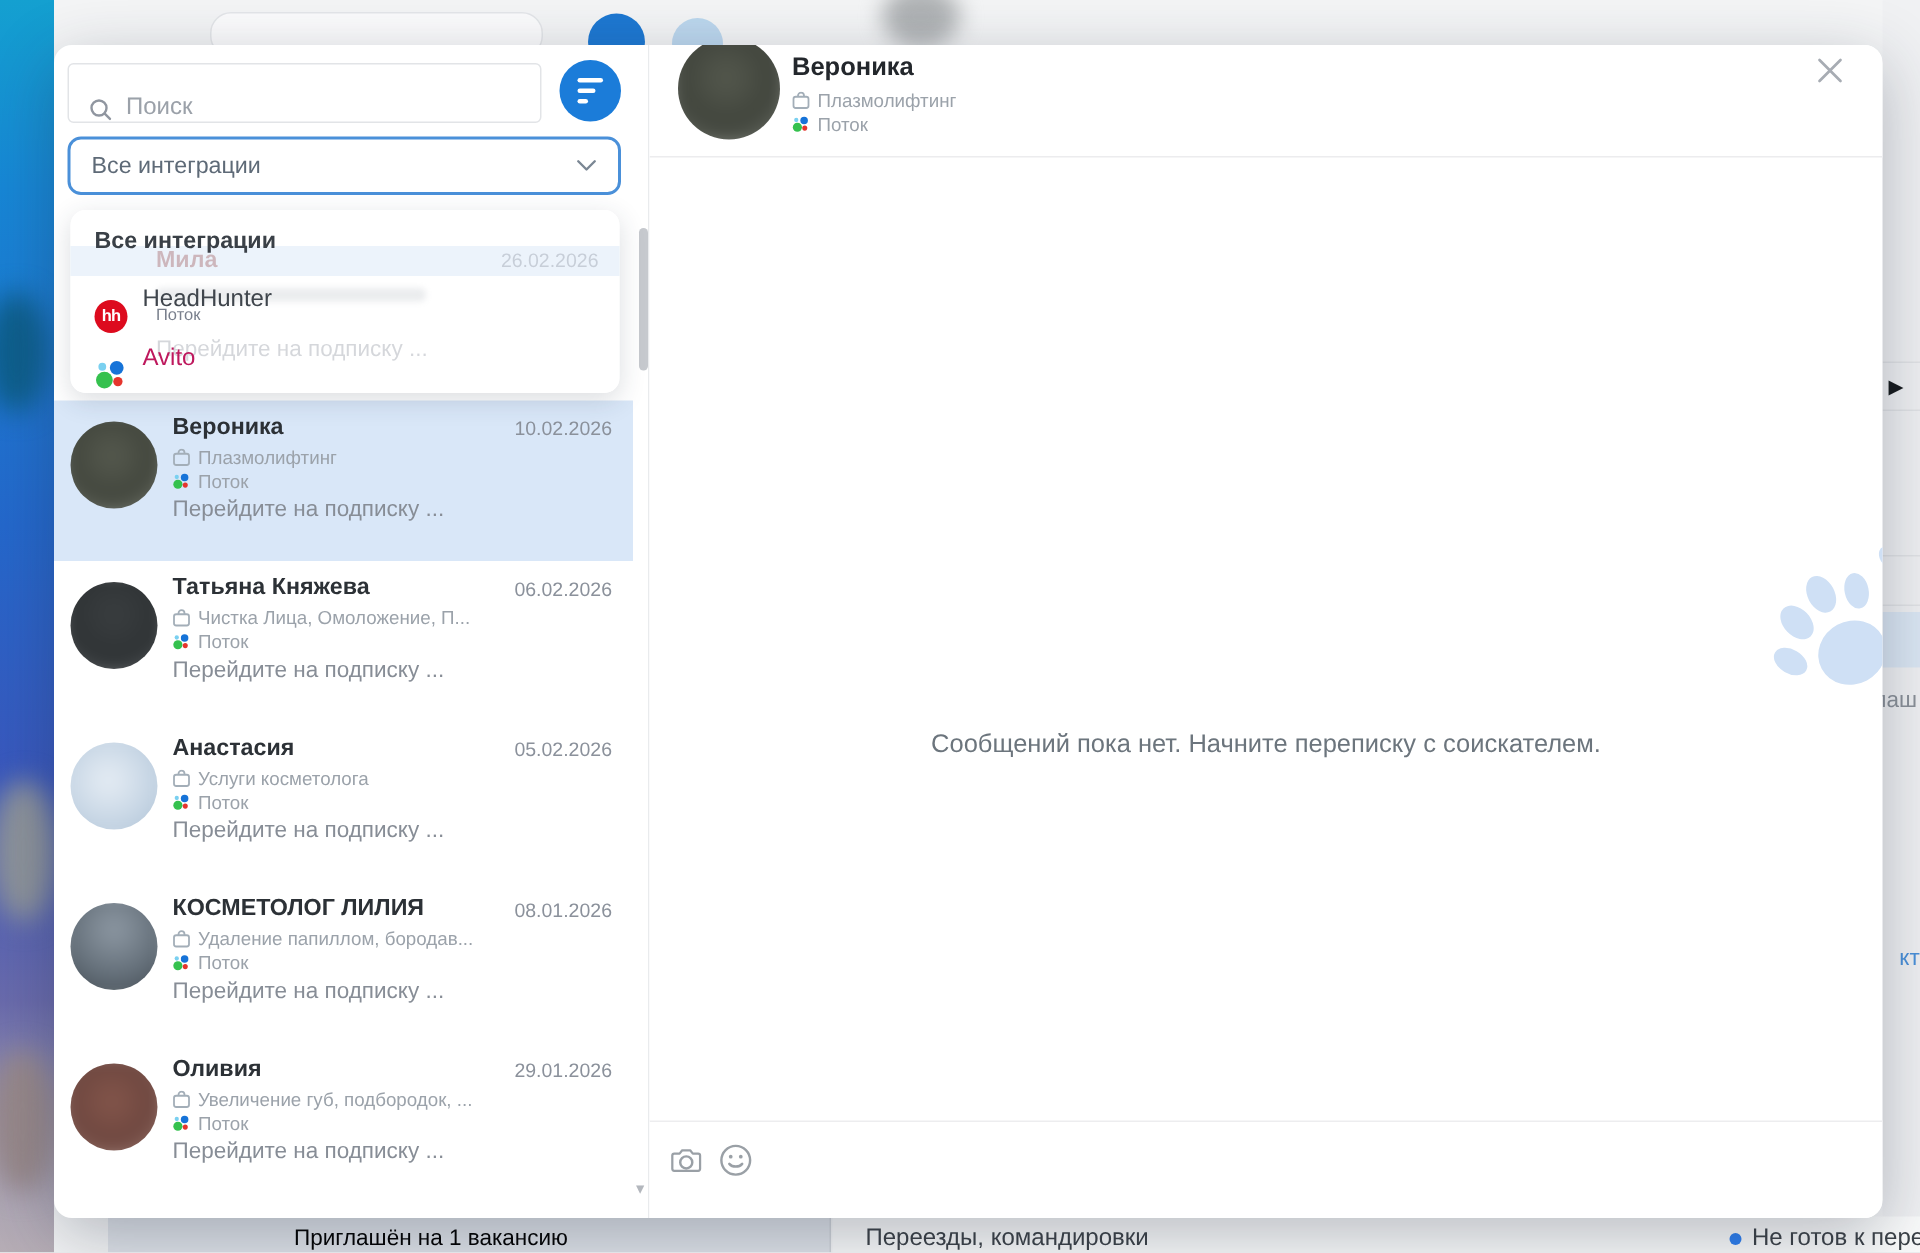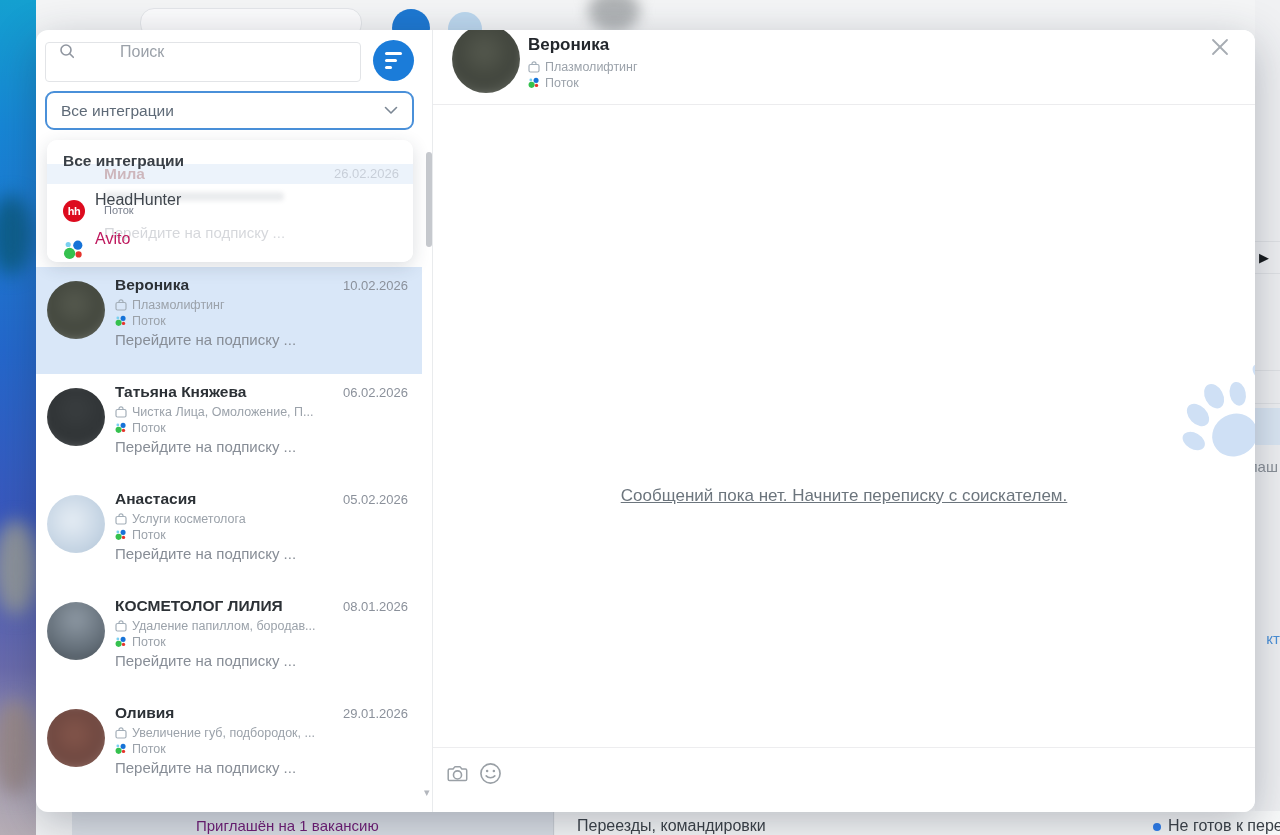--- a/index.html
+++ b/index.html
@@ -21,33 +21,33 @@
   .bg-circle { position:absolute; border-radius:50%; }
   #bg-right { position:absolute; right:0; top:0; width:25px; height:835px; background:#f0f1f3; }
   .bg-line { position:absolute; right:0; width:25px; height:1px; background:#e1e3e6; }
   .bg-blue-band { position:absolute; right:0; width:25px; background:#dbe7f4; }
   .bg-frag { position:absolute; font-size:15px; color:#8a9098; white-space:nowrap; }
   .bg-frag.blue { color:#4a90d9; }
   .bg-play { position:absolute; font-size:13px; color:#15181b; }
   #bg-bottom-left { position:absolute; left:36px; bottom:0; width:482px; height:24px; background:#dfe3e9; border-right:1px solid #d0d4d9; }
   #bg-bottom-right { position:absolute; left:519px; right:0; bottom:0; height:24px; background:#fafbfb; }
   .bg-bottom-text { position:absolute; top:6px; white-space:nowrap; }
-  #invite-link { left:124px; color:#701a75; font-size:15px; }
+  #invite-link { left:124px; color:#000000; font-size:15px; }
   #relocation-text { left:22px; color:#3c4248; font-size:16px; }
   #notready-wrap { left:598px; color:#3c4248; font-size:16px; white-space:nowrap; }
   .blue-dot { display:inline-block; width:8px; height:8px; border-radius:50%; background:#2d7ff0; margin-right:7px; vertical-align:middle; }
   
   #modal {
     position:absolute; left:36px; top:30px; width:1219px; height:782px;
     background:#ffffff; border-radius:12px; z-index:5;
     box-shadow:0 12px 45px rgba(30,40,60,.30);
   }
   
   #sidebar { position:absolute; left:0; top:0; width:397px; height:782px; border-right:1px solid #e9ebed; border-radius:12px 0 0 12px; overflow:hidden; }
-  #search-box { position:absolute; left:9px; top:12px; width:316px; height:40px; border:1px solid #e2e4e7; border-radius:4px; background:#fff; display:flex; align-items:flex-start; padding-left:13px;gap:36px; }
+  #search-box { position:absolute; left:9px; top:12px; width:316px; height:40px; border:1px solid #e2e4e7; border-radius:4px; background:#fff; display:flex; align-items:flex-end; padding-left:13px; }
   #search-box svg { flex:0 0 auto; }
   #search-input { border:none; outline:none; margin-left:9px; font-size:16px; color:#3c4248; width:250px; font-family:"Liberation Sans",sans-serif; background:transparent; }
   #search-input::placeholder { color:#9ba1a9; }
   #filter-btn { position:absolute; left:337px; top:10px; width:41px; height:41px; border-radius:50%; background:#1b7cd9; border:none; cursor:pointer; display:flex; flex-direction:column; justify-content:center; align-items:flex-start; padding-left:12px; gap:4px; }
   .fbar { height:3px; border-radius:2px; background:#fff; }
   .fbar.b1 { width:17px; } .fbar.b2 { width:12px; } .fbar.b3 { width:7px; }
   #integration-select { position:absolute; left:9px; top:61px; width:369px; height:39px; border:2px solid #4a90d9; border-radius:9px; background:#fff; display:flex; align-items:center; padding:0 14px; cursor:pointer; }
   #integration-select .sel-text { font-size:15.5px; color:#5e6a77; flex:1; }
   
   #dropdown { position:absolute; left:11px; top:110px; width:366px; height:122px; background:rgba(255,255,255,.94); border-radius:10px; box-shadow:0 5px 18px rgba(40,50,70,.16); z-index:4; }
@@ -82,21 +82,21 @@
   #chat-panel { position:absolute; left:397px; top:0; width:822px; height:782px; border-radius:0 12px 12px 0; overflow:hidden; }
   #chat-header { position:absolute; left:0; top:0; width:100%; height:75px; border-bottom:1px solid #ececee; background:#fff; }
   #header-avatar { position:absolute; left:19px; top:-5px; width:68px; height:68px; border-radius:50%; overflow:hidden; }
   #header-avatar .blob { position:absolute; left:-15%; top:-15%; width:130%; height:130%; filter:blur(7px); }
   #header-name { position:absolute; left:95px; top:5px; font-size:17px; font-weight:700; color:#23272c; }
   .hdr-line { position:absolute; left:95px; display:flex; align-items:center; gap:5px; font-size:12.5px; color:#9ba2aa; }
   #hdr-vacancy { top:30px; } #hdr-source { top:46px; }
   #close-btn { position:absolute; right:21px; top:3px; width:28px; height:28px; background:none; border:none; cursor:pointer; padding:4px; }
   
   .paw { position:absolute; }
-  #empty-text { position:absolute; left:0; top:456px; width:100%; text-align:center; font-size:17px; color:#6c757d;text-decoration:underline; }
+  #empty-text { position:absolute; left:0; top:456px; width:100%; text-align:center; font-size:17px; color:#6c757d; }
   
   #composer { position:absolute; left:0; bottom:0; width:100%; height:65px; border-top:1px solid #ededef; background:#fff; }
   #camera-btn, #emoji-btn { position:absolute; top:14px; background:none; border:none; cursor:pointer; padding:0; }
   #camera-btn { left:13px; } #emoji-btn { left:46px; }
   #message-input { position:absolute; left:79px; top:12px; width:721px; height:37px; border:1px solid #e3e5e8; border-radius:10px; padding:0 16px; font-size:16px; color:#3c4248; outline:none; font-family:"Liberation Sans",sans-serif; }
   #message-input::placeholder { color:#a9b0ba; }
 </style>
 </head>
 <body>
 

